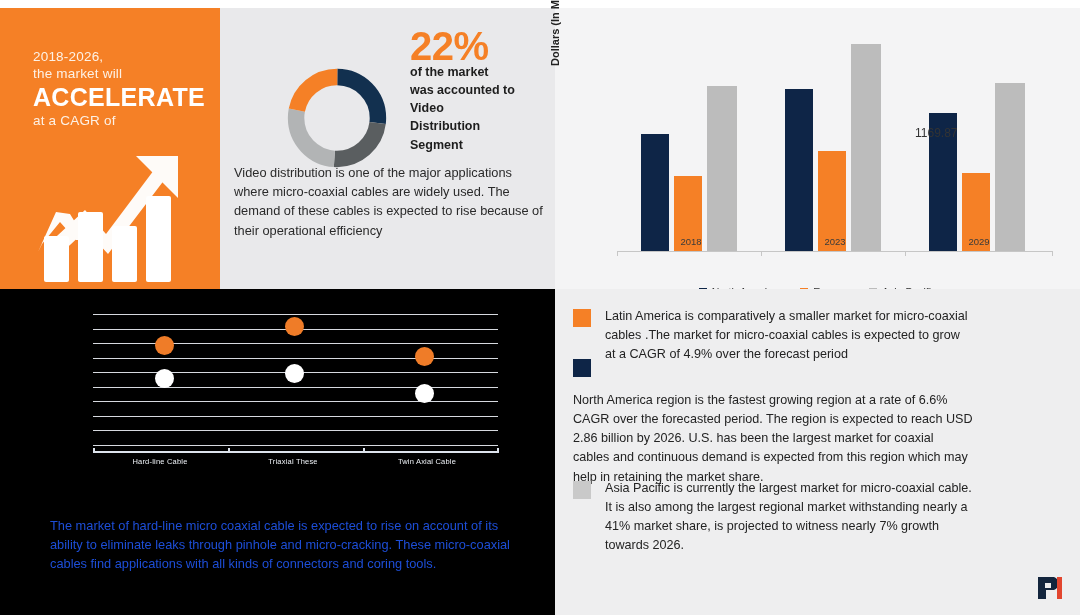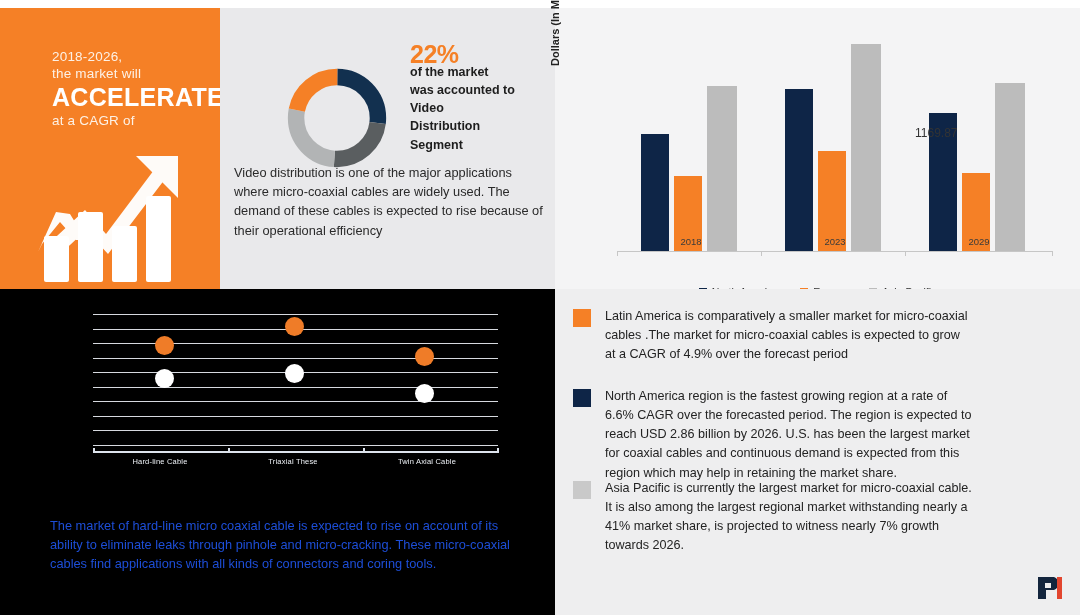--- a/index.html
+++ b/index.html
@@ -36,42 +36,42 @@
   }
   #bullets-panel{
     left:555px;top:289px;width:525px;height:326px;
     background:#eeeeef;
   }
   
   #frame-top{position:absolute;left:0;top:0;width:1080px;height:8px;background:#ffffff;}
 
   
   .acc-text{
-    position:absolute;left:52px;top:40px;width:170px;
+    position:absolute;left:33px;top:40px;width:170px;
     color:#fdf1e6;
     line-height:1.28;
   }
   .acc-l1{font-size:13.5px;letter-spacing:.2px;}
   .acc-l2{font-size:13.5px;letter-spacing:.2px;}
   .acc-big{
     font-size:25px;font-weight:bold;letter-spacing:.3px;
     color:#ffffff;margin:1px 0 1px 0;line-height:1.1;
   }
   .acc-l3{font-size:13.5px;letter-spacing:.2px;}
   .acc-pct{
     font-size:25px;font-weight:bold;color:#ffffff;line-height:1.15;
     letter-spacing:.3px;
   }
   #growth-icon{position:absolute;left:30px;top:140px;}
 
   
   #donut-wrap{position:absolute;left:63px;top:56px;width:108px;height:108px;}
   #pct-22{
-    position:absolute;left:190px;top:32px;
-    font-size:25px;font-weight:bold;color:#f58026;letter-spacing:-.5px;
+    position:absolute;left:190px;top:16px;
+    font-size:40px;font-weight:bold;color:#f58026;letter-spacing:-.5px;
   }
   #pct-caption{
     position:absolute;left:190px;top:55px;width:105px;
     font-size:12.5px;font-weight:bold;color:#1d1d1d;line-height:1.45;
   }
   #donut-para{
     position:absolute;left:14px;top:155px;width:315px;
     font-size:12.8px;color:#2a2a2a;line-height:1.5;
   }
 
@@ -256,21 +256,21 @@
 
   <div id="scatter-para" class="panel">The market of hard-line micro coaxial cable is expected to rise on account of its ability to eliminate leaks through pinhole and micro-cracking. These micro-coaxial cables find applications with all kinds of connectors and coring tools.</div>
 
   <div class="panel" id="bullets-panel">
 
     <div class="bullet" style="left:18px;top:18px;">
       <span class="bullet-sq" style="background:#f58026;"></span>
       <span class="bullet-txt">Latin America is comparatively a smaller market for micro-coaxial cables .The market for micro-coaxial cables is expected to grow at a CAGR of 4.9% over the forecast period</span>
     </div>
 
-    <div class="bullet" style="left:18px;top:98px;">
+    <div class="bullet" style="left:18px;top:68px;flex-direction:column;">
       <span class="bullet-sq" style="background:#0e2547;"></span>
       <span class="bullet-txt">North America region is the fastest growing region at a rate of 6.6% CAGR over the forecasted period. The region is expected to reach USD 2.86 billion by 2026. U.S. has been the largest market for coaxial cables and continuous demand is expected from this region which may help in retaining the market share.</span>
     </div>
 
     <div class="bullet" style="left:18px;top:190px;">
       <span class="bullet-sq" style="background:#c9c9c9;"></span>
       <span class="bullet-txt">Asia Pacific is currently the largest market for micro-coaxial cable. It is also among the largest regional market withstanding nearly a 41% market share, is projected to witness nearly 7% growth towards 2026.</span>
     </div>
 
     <div id="logo">

